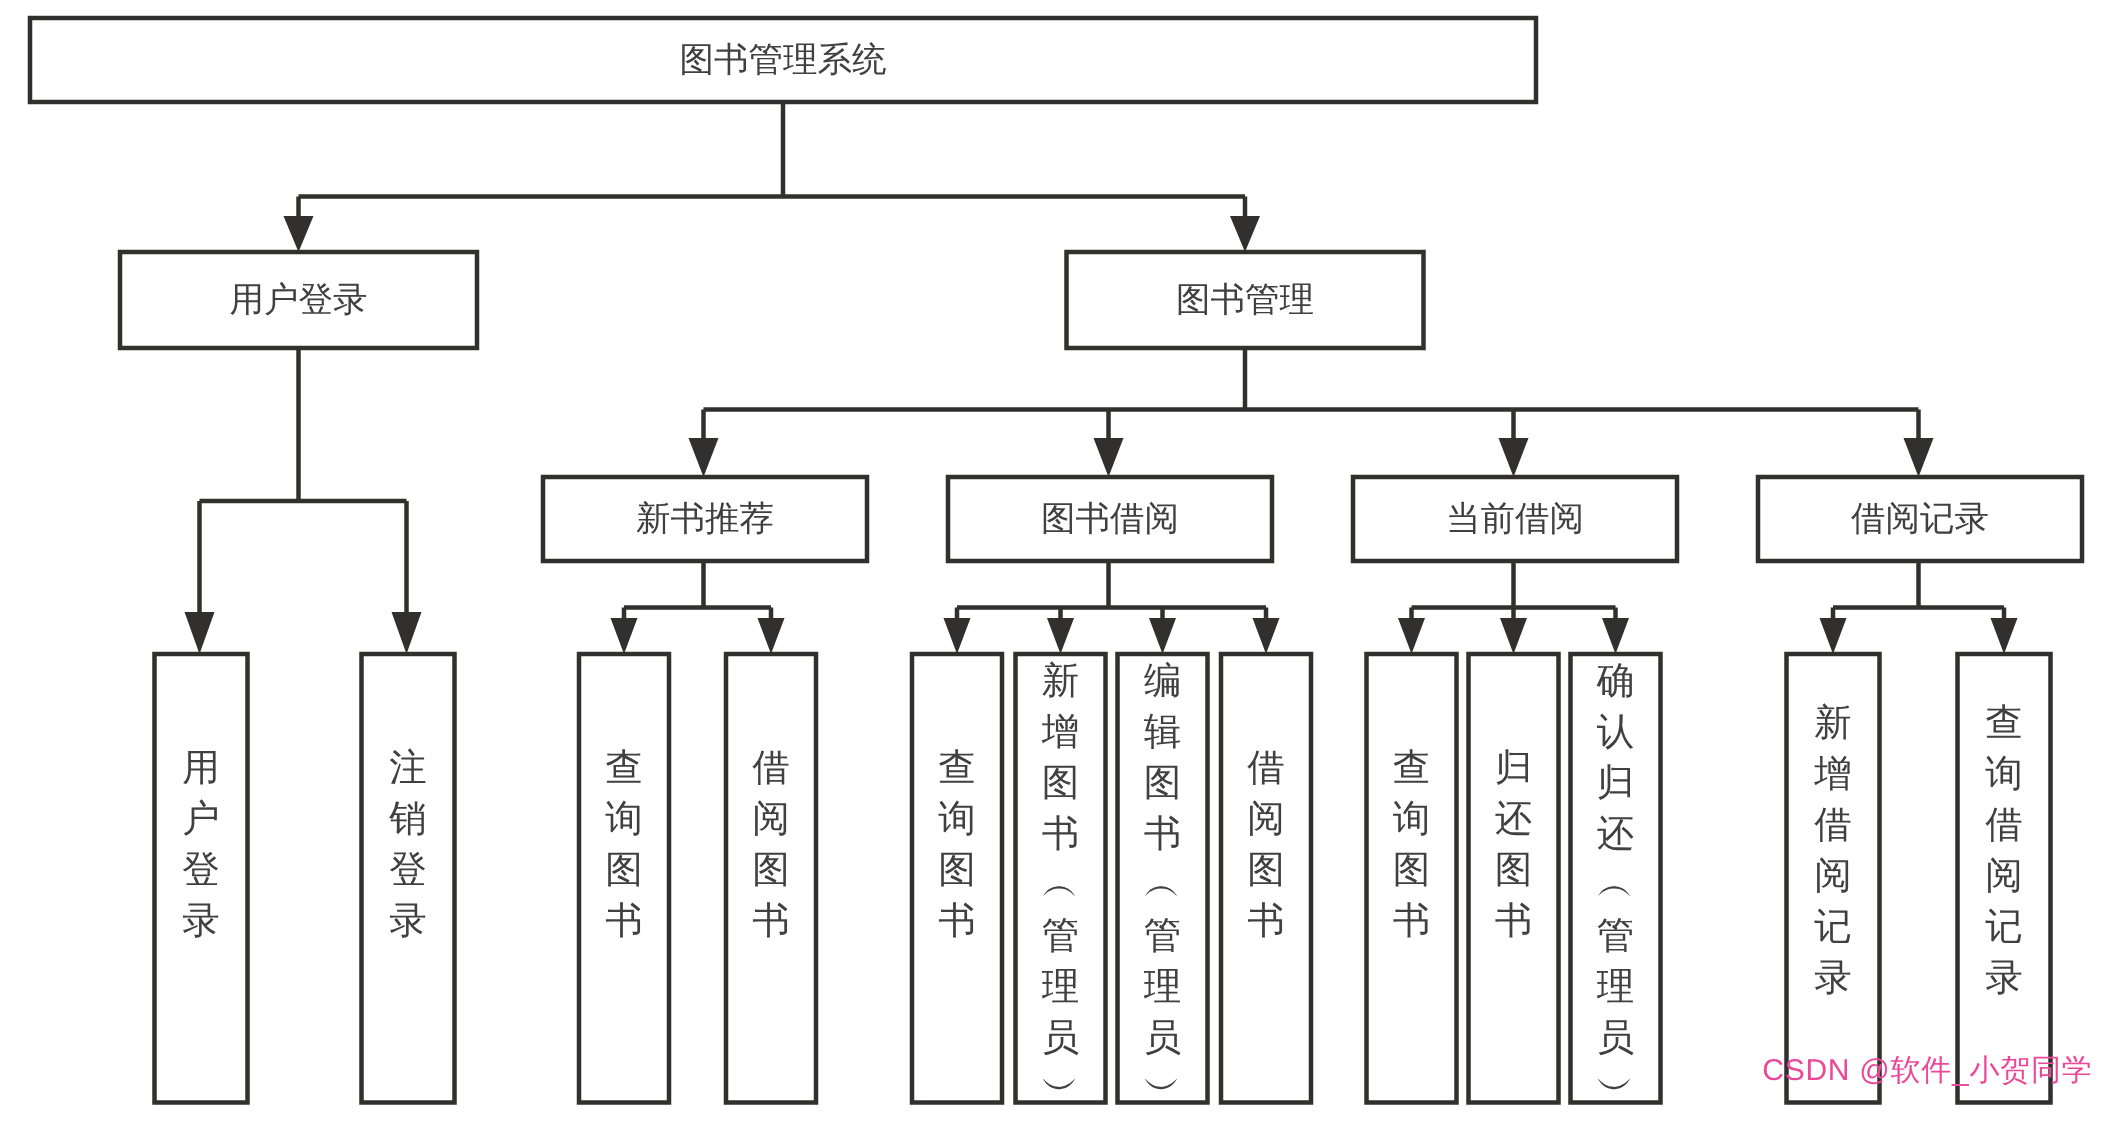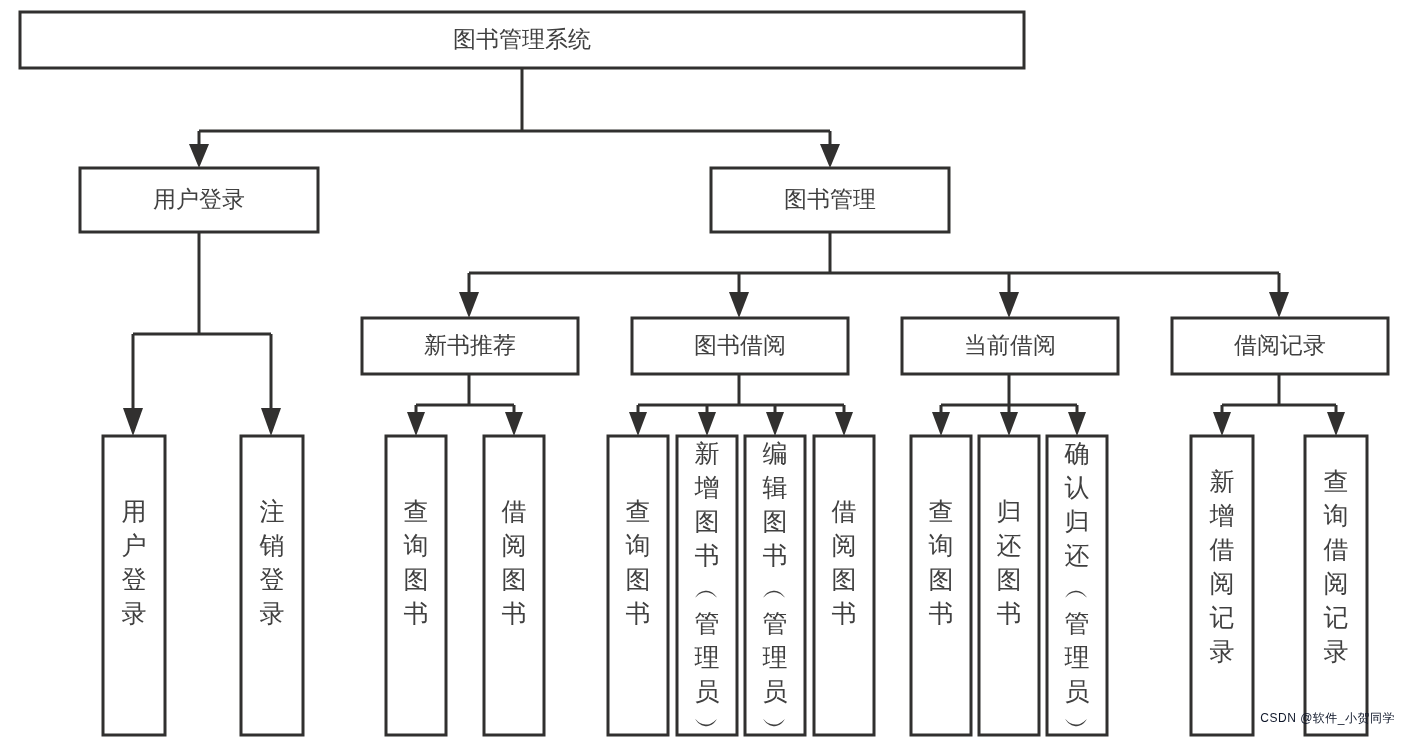--- a/index.html
+++ b/index.html
@@ -51,22 +51,22 @@
   }
   .arrow-head {
     fill: #31302f;
     stroke: none;
   }
   .watermark {
     position: absolute;
     right: 10px;
     bottom: 6px;
     font-family: "Liberation Sans", "DejaVu Sans", sans-serif;
-    font-size: 12px;
-    color: #0f172a;
+    font-size: 20px;
+    color: #ec4899;
     white-space: nowrap;
     letter-spacing: 0.5px;
   }
 </style>
 </head>
 <body>
 
 <div id="diagram-root">
   <svg class="flow" viewBox="0 0 1405 747" xmlns="http://www.w3.org/2000/svg">
 

